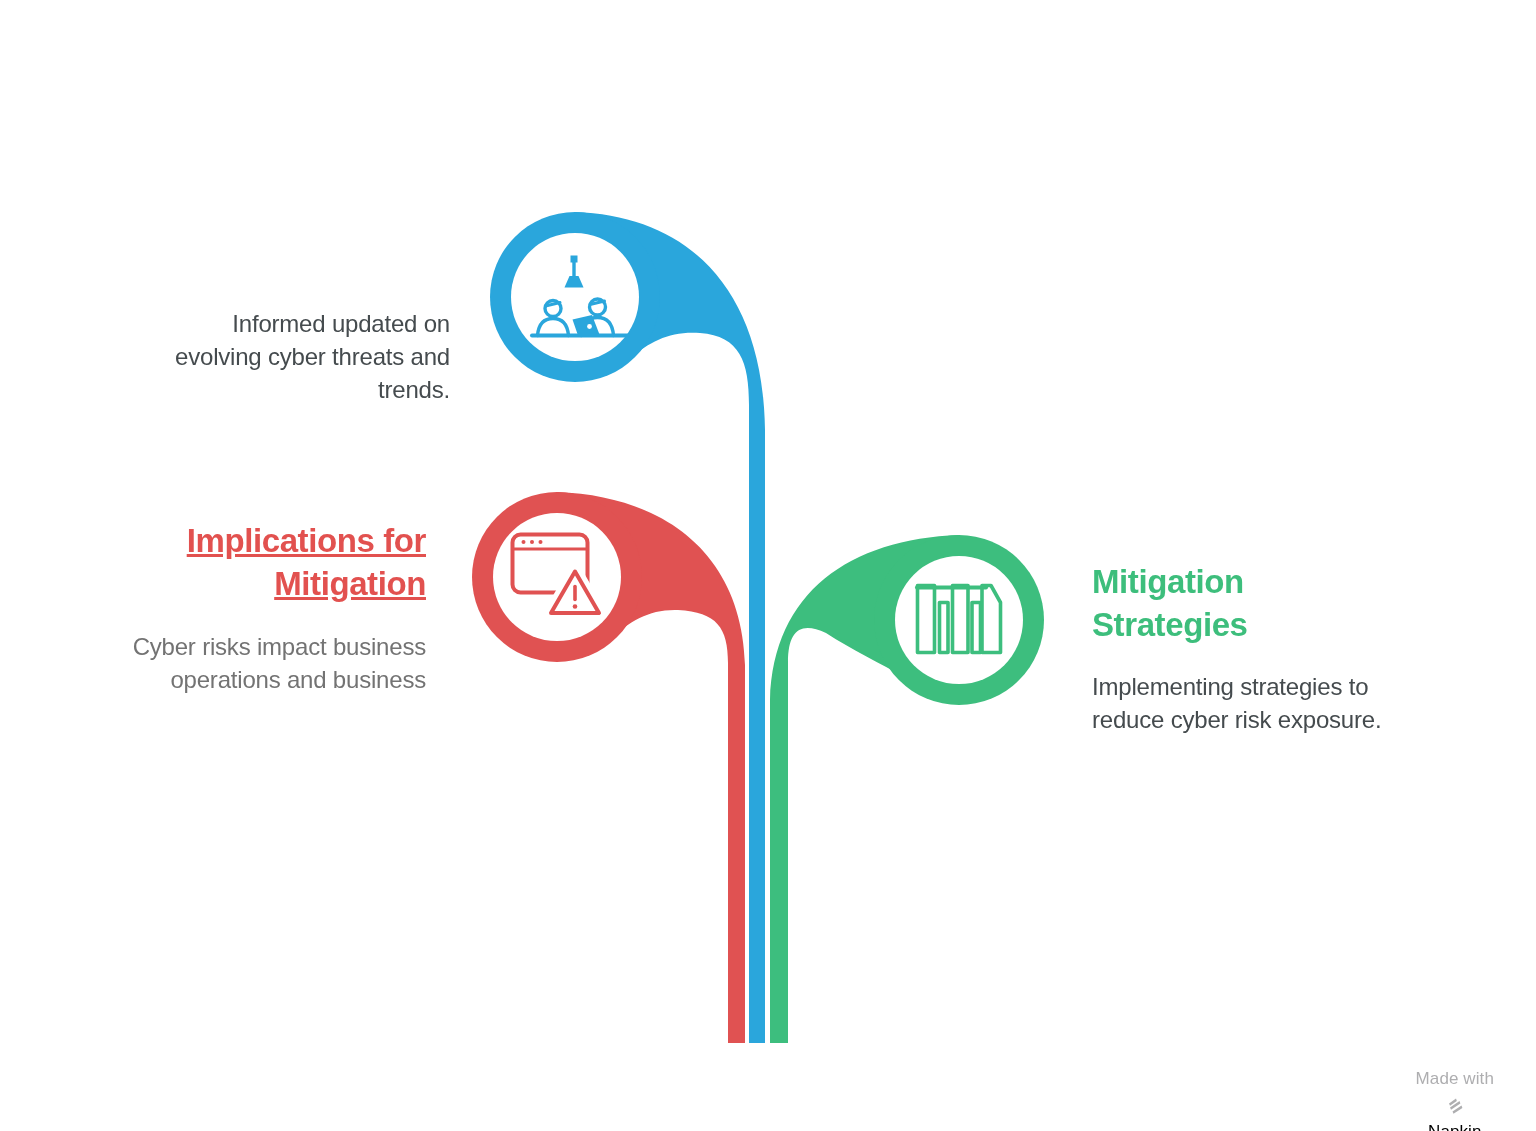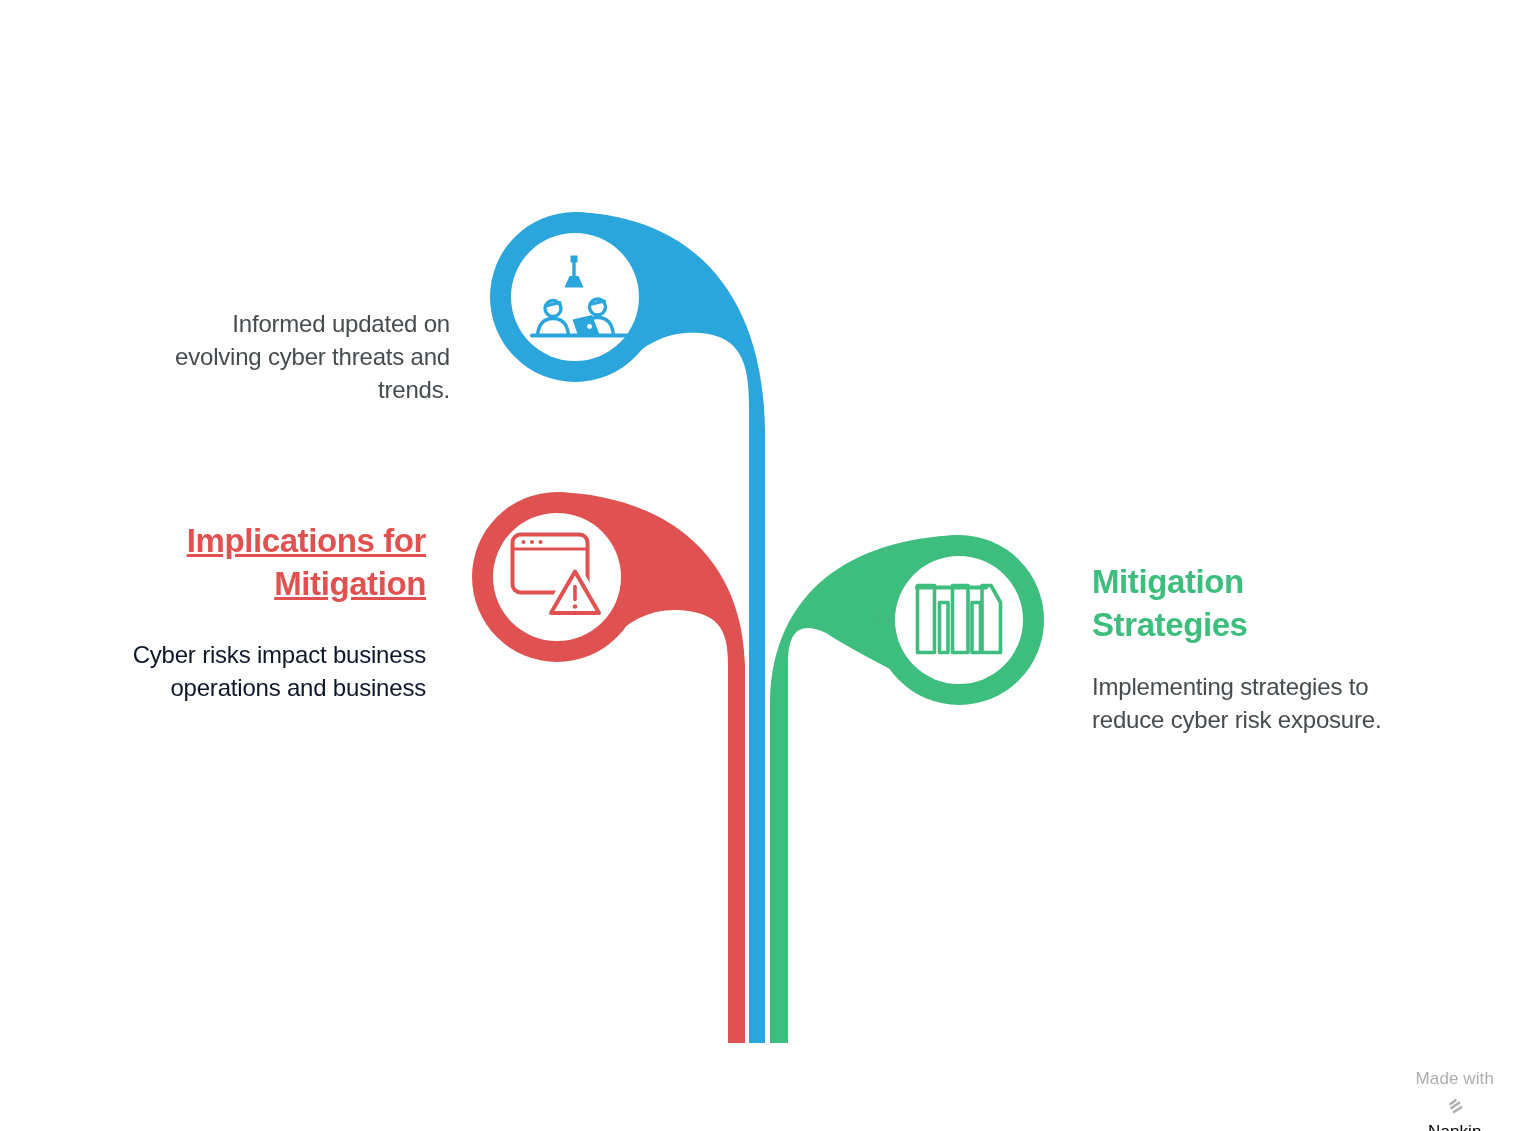--- a/index.html
+++ b/index.html
@@ -23,21 +23,21 @@
   .heading{
     font-size:33px;font-weight:700;line-height:43px;letter-spacing:-0.4px;
   }
   .heading.blue{color:#2AA6DC;}
   .heading.red{color:#E2514F;}
   .heading.green{color:#3DBE7C;}
   .bodytxt{
     font-size:24px;font-weight:400;line-height:33px;letter-spacing:-0.2px;
     color:#454B4E;
   }
-  .bodytxt.red-block{color:#0f172a;margin-top:8px;}
+  .bodytxt.red-block{color:#737373;}
   .heading span,.bodytxt span{display:block;}
   .watermark{
     position:absolute;top:1069px;right:42px;
     display:flex;align-items:center;gap:7px;
     font-size:17px;color:#AEAEB0;letter-spacing:0.1px;flex-direction:column;
   }
   .watermark .brand{color:#000000;text-align:center;}
 </style>
 </head>
 <body>

